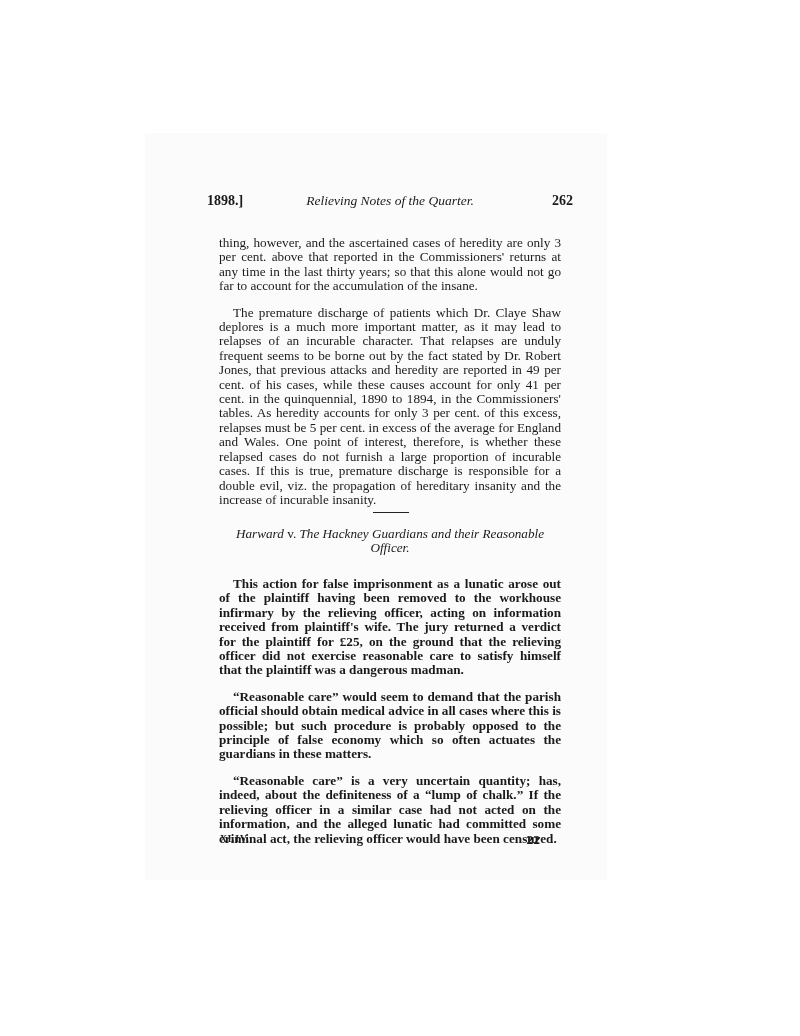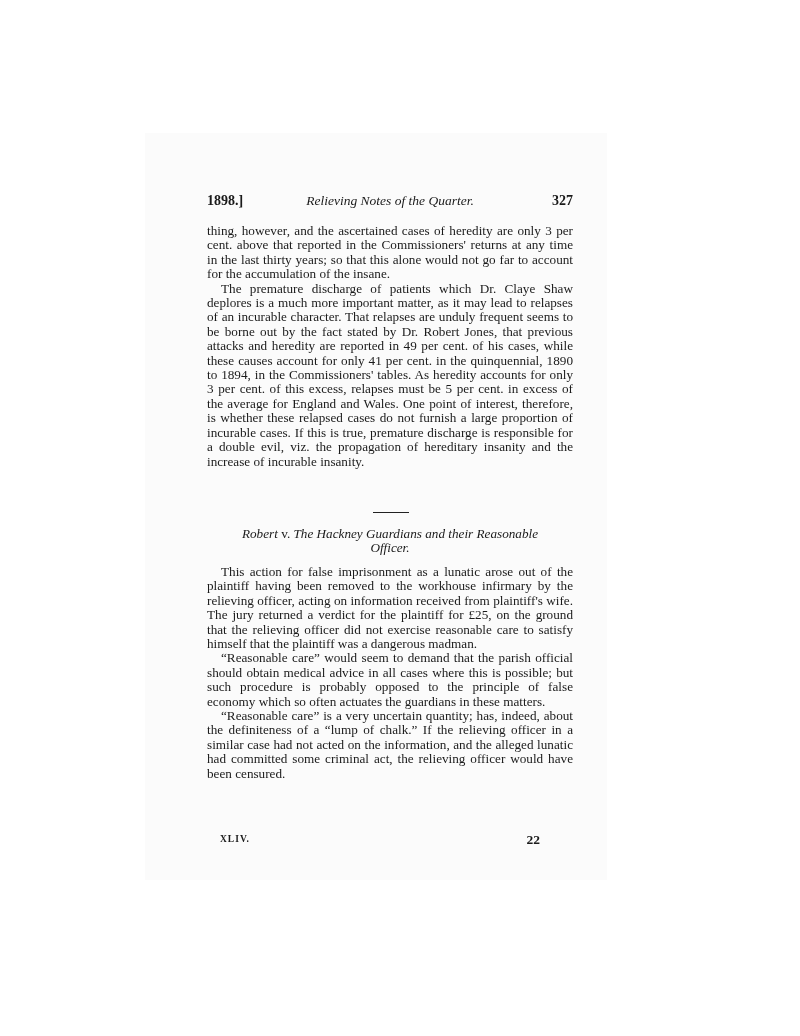--- a/index.html
+++ b/index.html
@@ -56,21 +56,21 @@
     .body-text {
       position: absolute;
       left: 207px;
       width: 366px;
       font-size: 13.2px;
       line-height: 14.4px;
       text-align: justify;
       hyphens: none;
     }
     .body-text p {
-      margin: 0;
+      margin: 12px;
     }
     .body-text p.indent {
       text-indent: 14px;
     }
     .block1 { top: 224px; }
     .rule {
       position: absolute;
       left: 373px;
       top: 512px;
       width: 36px;
@@ -85,21 +85,21 @@
       font-style: italic;
       font-size: 13.2px;
       line-height: 14.4px;
       text-align: center;
       padding: 0 20px;
       box-sizing: border-box;
     }
     .section-heading .roman {
       font-style: normal;
     }
-    .block2 { top: 565px; }
+    .block2 { top: 565px; font-weight: bold; }
     .footer {
       position: absolute;
       top: 832px;
       left: 220px;
       width: 320px;
       height: 16px;
     }
     .footer .signature {
       position: absolute;
       left: 0;
@@ -117,32 +117,32 @@
     }
   </style>
 </head>
 <body>
 
 <div class="page"></div>
 
 <div class="running-head">
   <span class="year">1898.]</span>
   <span class="title">Relieving Notes of the Quarter.</span>
-  <span class="pageno">327</span>
+  <span class="pageno">262</span>
 </div>
 
 <div class="body-text block1">
   <p>thing, however, and the ascertained cases of heredity are only 3 per cent. above that reported in the Commissioners' returns at any time in the last thirty years; so that this alone would not go far to account for the accumulation of the insane.</p>
   <p class="indent">The premature discharge of patients which Dr. Claye Shaw deplores is a much more important matter, as it may lead to relapses of an incurable character.  That relapses are unduly frequent seems to be borne out by the fact stated by Dr. Robert Jones, that previous attacks and heredity are reported in 49 per cent. of his cases, while these causes account for only 41 per cent. in the quinquennial, 1890 to 1894, in the Commissioners' tables.  As heredity accounts for only 3 per cent. of this excess, relapses must be 5 per cent. in excess of the average for England and Wales.  One point of interest, therefore, is whether these relapsed cases do not furnish a large proportion of incurable cases.  If this is true, premature discharge is responsible for a double evil, viz. the propagation of hereditary insanity and the increase of incurable insanity.</p>
 </div>
 
 <div class="rule"></div>
 
 <div class="section-heading">
-  <span>Robert</span><span class="roman"> v. </span><span>The Hackney Guardians and their Reasonable Officer.</span>
+  <span>Harward</span><span class="roman"> v. </span><span>The Hackney Guardians and their Reasonable Officer.</span>
 </div>
 
 <div class="body-text block2">
   <p class="indent">This action for false imprisonment as a lunatic arose out of the plaintiff having been removed to the workhouse infirmary by the relieving officer, acting on information received from plaintiff's wife.  The jury returned a verdict for the plaintiff for £25, on the ground that the relieving officer did not exercise reasonable care to satisfy himself that the plaintiff was a dangerous madman.</p>
   <p class="indent">“Reasonable care” would seem to demand that the parish official should obtain medical advice in all cases where this is possible; but such procedure is probably opposed to the principle of false economy which so often actuates the guardians in these matters.</p>
   <p class="indent">“Reasonable care” is a very uncertain quantity; has, indeed, about the definiteness of a “lump of chalk.”  If the relieving officer in a similar case had not acted on the information, and the alleged lunatic had committed some criminal act, the relieving officer would have been censured.</p>
 </div>
 
 <div class="footer">
   <span class="signature">XLIV.</span>

